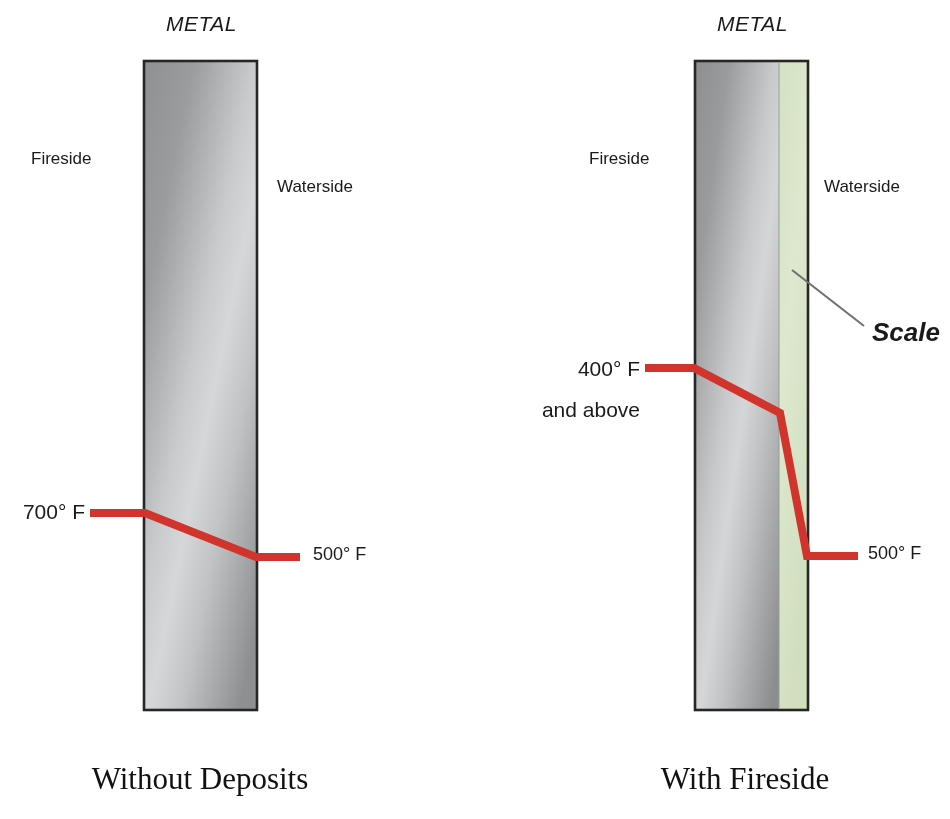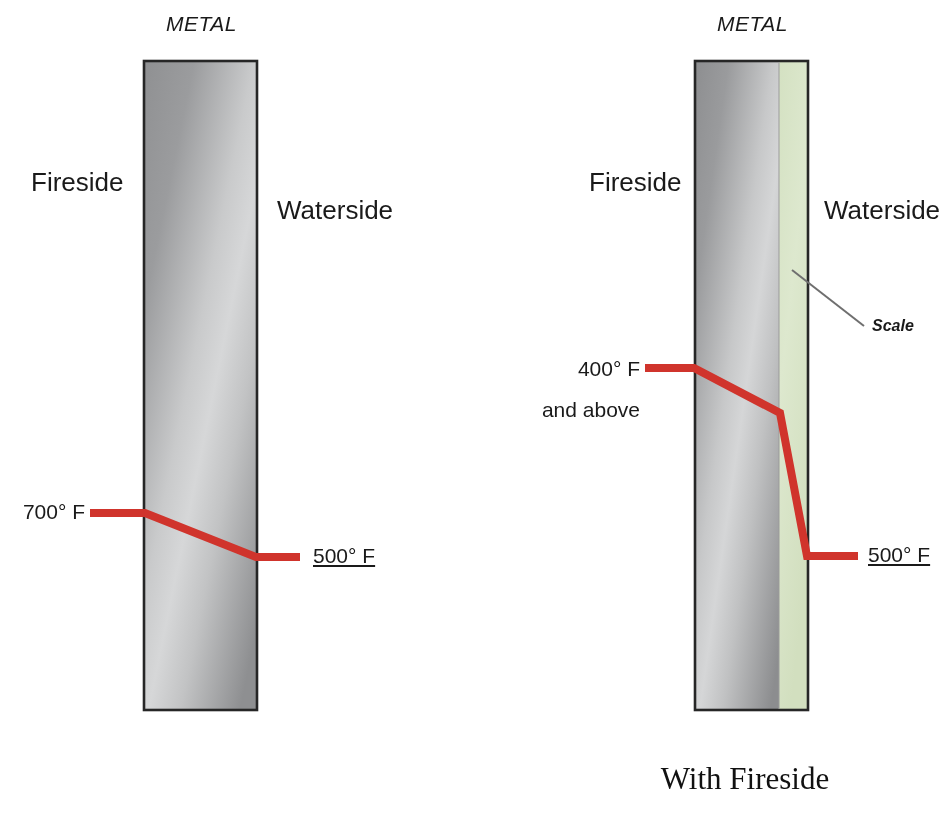--- a/index.html
+++ b/index.html
@@ -35,34 +35,32 @@
     font-family: "Liberation Sans", sans-serif;
     color: #1a1a1a;
     line-height: 1.18;
   }
   .lbl-metal {
     font-style: italic;
     font-size: 21px;
     letter-spacing: 0.5px;
   }
   .lbl-side {
-    font-size: 26px;
-    margin-top: 18px;
+    font-size: 17px;
   }
   .lbl-temp {
     font-size: 21px;
     text-align: right;
   }
   .lbl-temp-right {
-    font-size: 21px;
+    font-size: 18px;
     text-align: left;
-    text-decoration: underline;
   }
   .lbl-scale {
-    font-size: 16px;
+    font-size: 26px;
     font-style: italic;
     font-weight: bold;
   }
   .lbl-caption {
     font-family: "Liberation Serif", serif;
     font-size: 31px;
     color: #111111;
     text-align: center;
   }
 </style>
@@ -117,20 +115,21 @@
   <div class="lbl lbl-metal" style="left:166px; top:4px;">METAL</div>
 
   <div class="lbl lbl-side" style="left:31px; top:141px;">Fireside</div>
 
   <div class="lbl lbl-side" style="left:277px; top:169px;">Waterside</div>
 
   <div class="lbl lbl-temp" style="left:0px; top:492px; width:85px;">700° F</div>
 
   <div class="lbl lbl-temp-right" style="left:313px; top:536px;">500° F</div>
 
+  <div class="lbl lbl-caption" style="left:30px; top:753px; width:340px;">Without Deposits</div>
 
   <div class="lbl lbl-metal" style="left:717px; top:4px;">METAL</div>
 
   <div class="lbl lbl-side" style="left:589px; top:141px;">Fireside</div>
 
   <div class="lbl lbl-side" style="left:824px; top:169px;">Waterside</div>
 
   <div class="lbl lbl-scale" style="left:872px; top:309px;">Scale</div>
 
   <div class="lbl lbl-temp" style="left:490px; top:349px; width:150px;">400° F</div>

